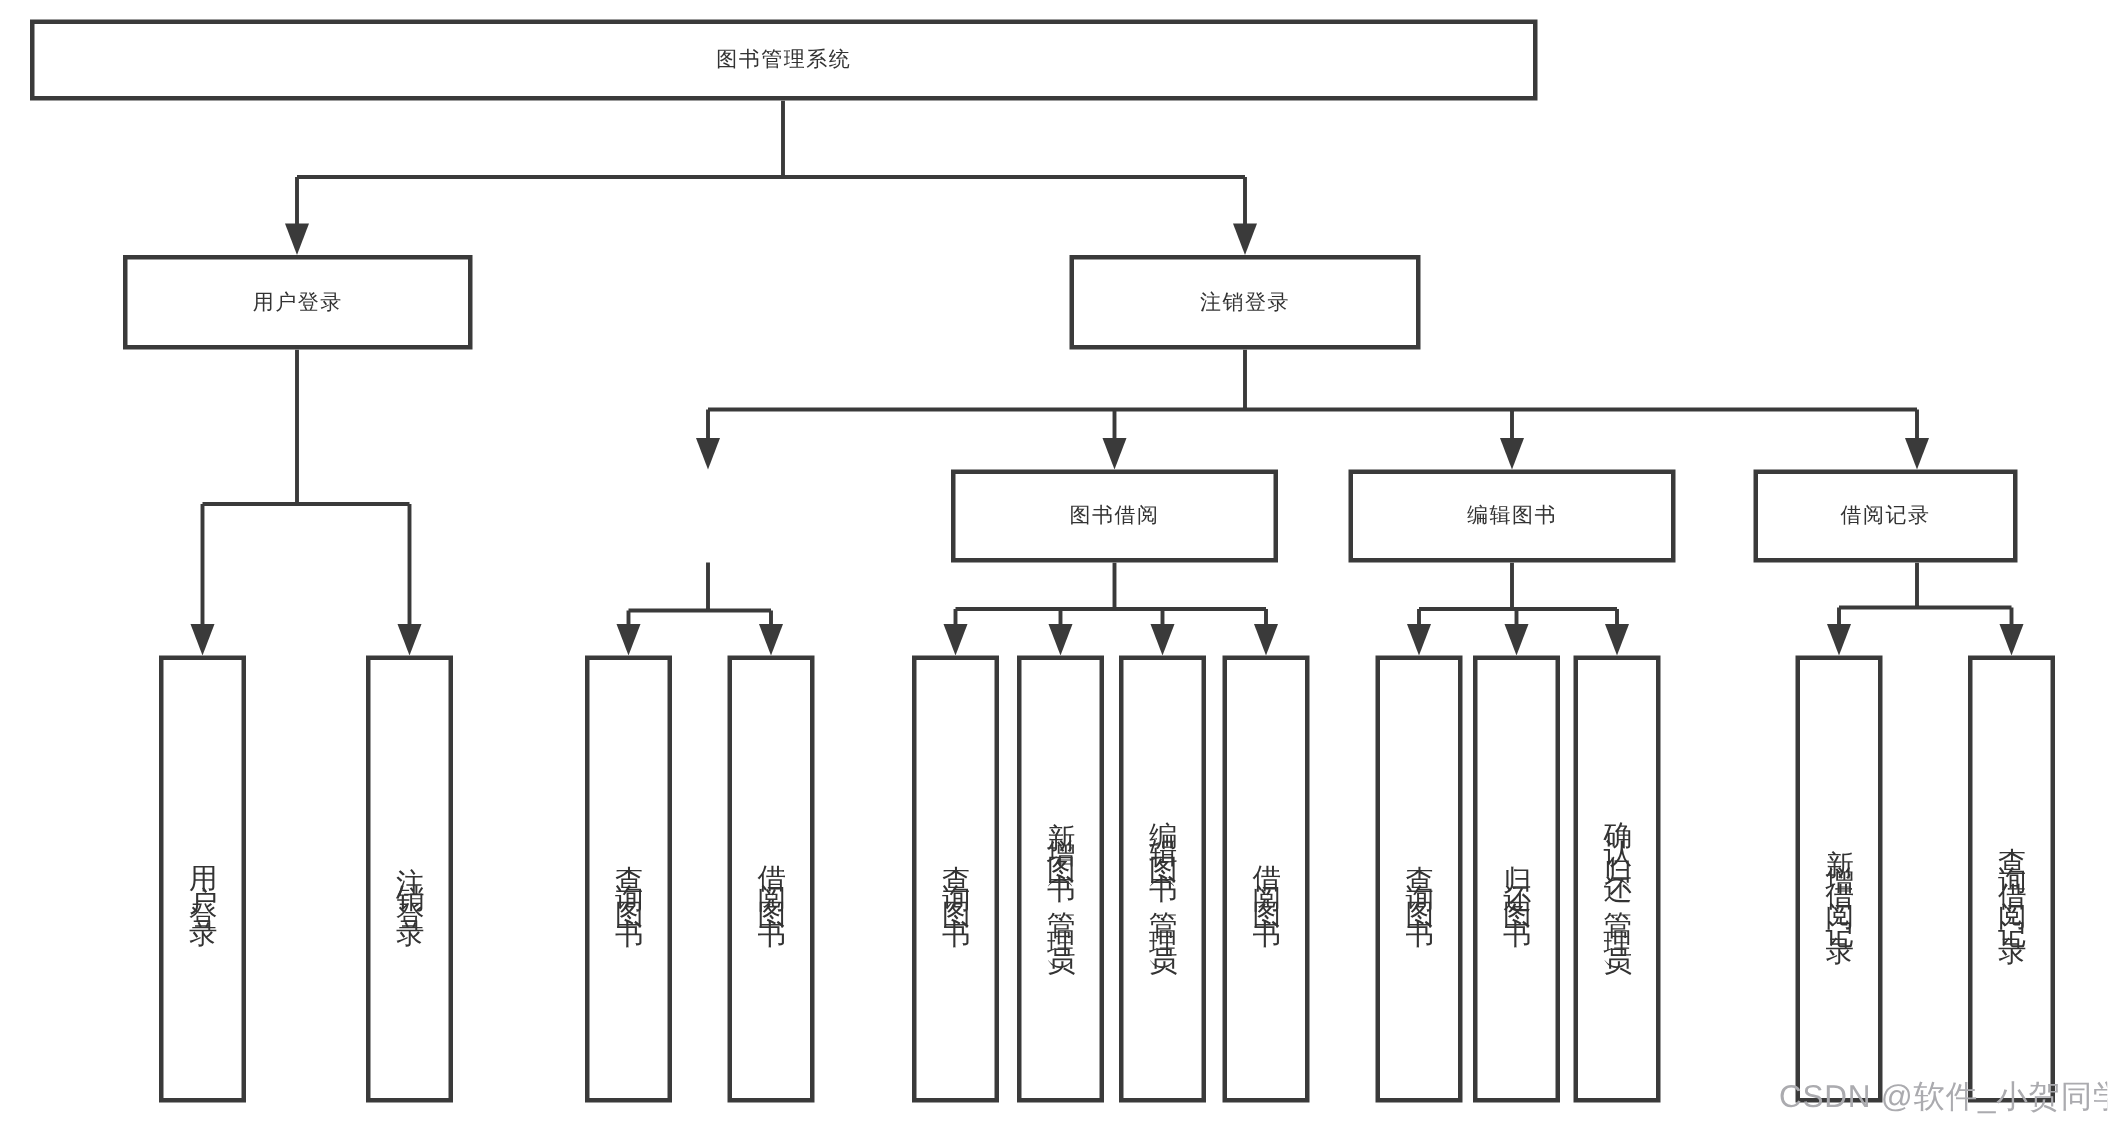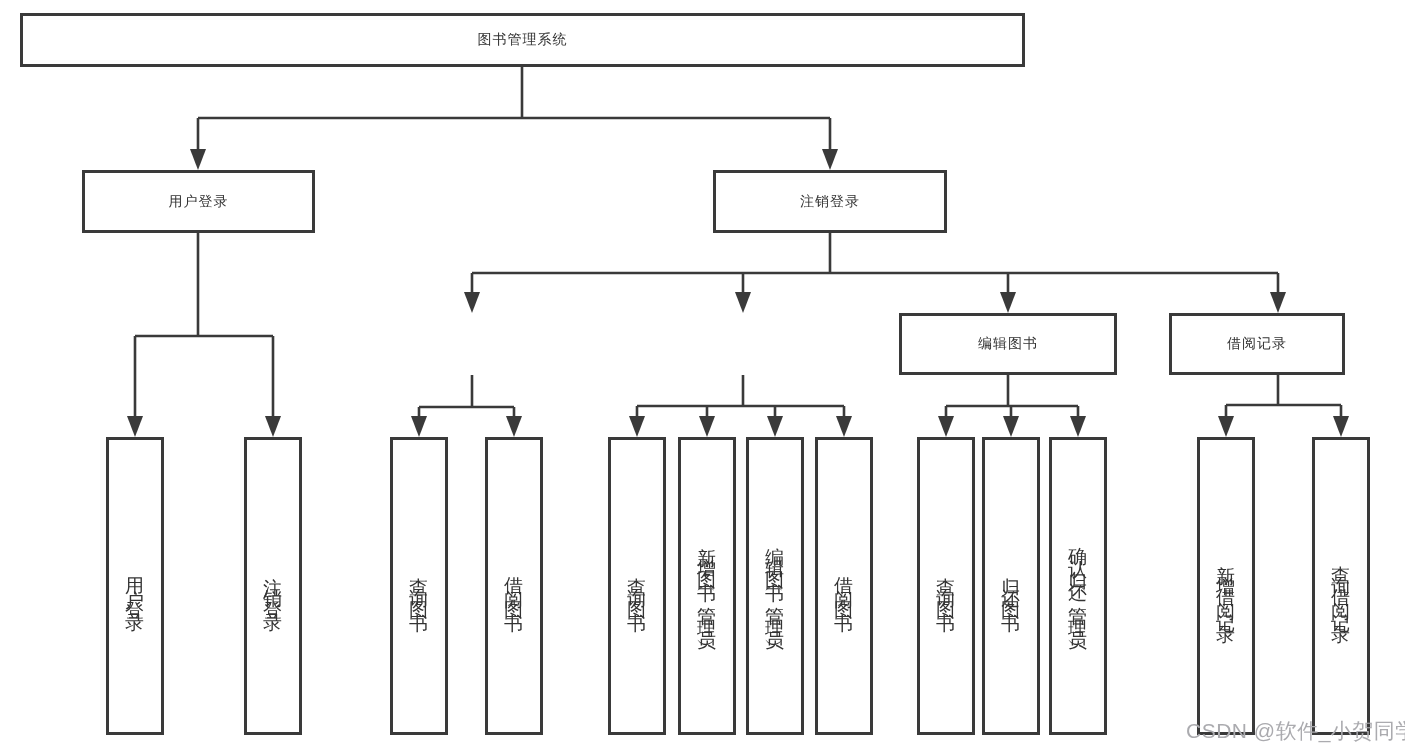--- a/index.html
+++ b/index.html
@@ -77,20 +77,21 @@
       <polygon points="1218,416 1234,416 1226,437"></polygon>
       <polygon points="1333,416 1349,416 1341,437"></polygon>
     </g>
   </svg>
 
   <div class="box hbox" style="left:20px;top:13px;width:1005px;height:54px;">图书管理系统</div>
 
   <div class="box hbox" style="left:82px;top:170px;width:233px;height:63px;">用户登录</div>
   <div class="box hbox" style="left:713px;top:170px;width:234px;height:63px;">注销登录</div>
 
+  <div class="box hbox" style="left:634px;top:313px;width:218px;height:62px;">图书借阅</div>
   <div class="box hbox" style="left:899px;top:313px;width:218px;height:62px;">编辑图书</div>
   <div class="box hbox" style="left:1169px;top:313px;width:176px;height:62px;">借阅记录</div>
 
   <div class="box vbox" style="left:106px;top:437px;width:58px;height:298px;">
     <span>用户登录</span>
   </div>
   <div class="box vbox" style="left:244px;top:437px;width:58px;height:298px;">
     <span>注销登录</span>
   </div>
 

